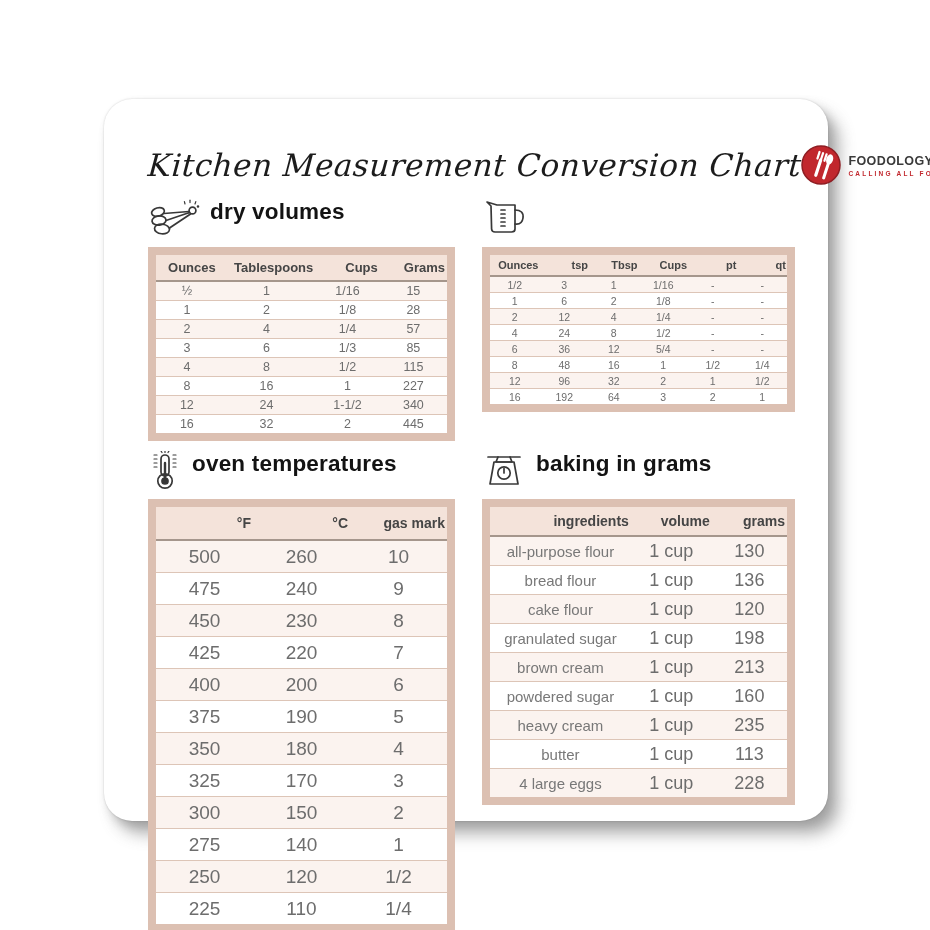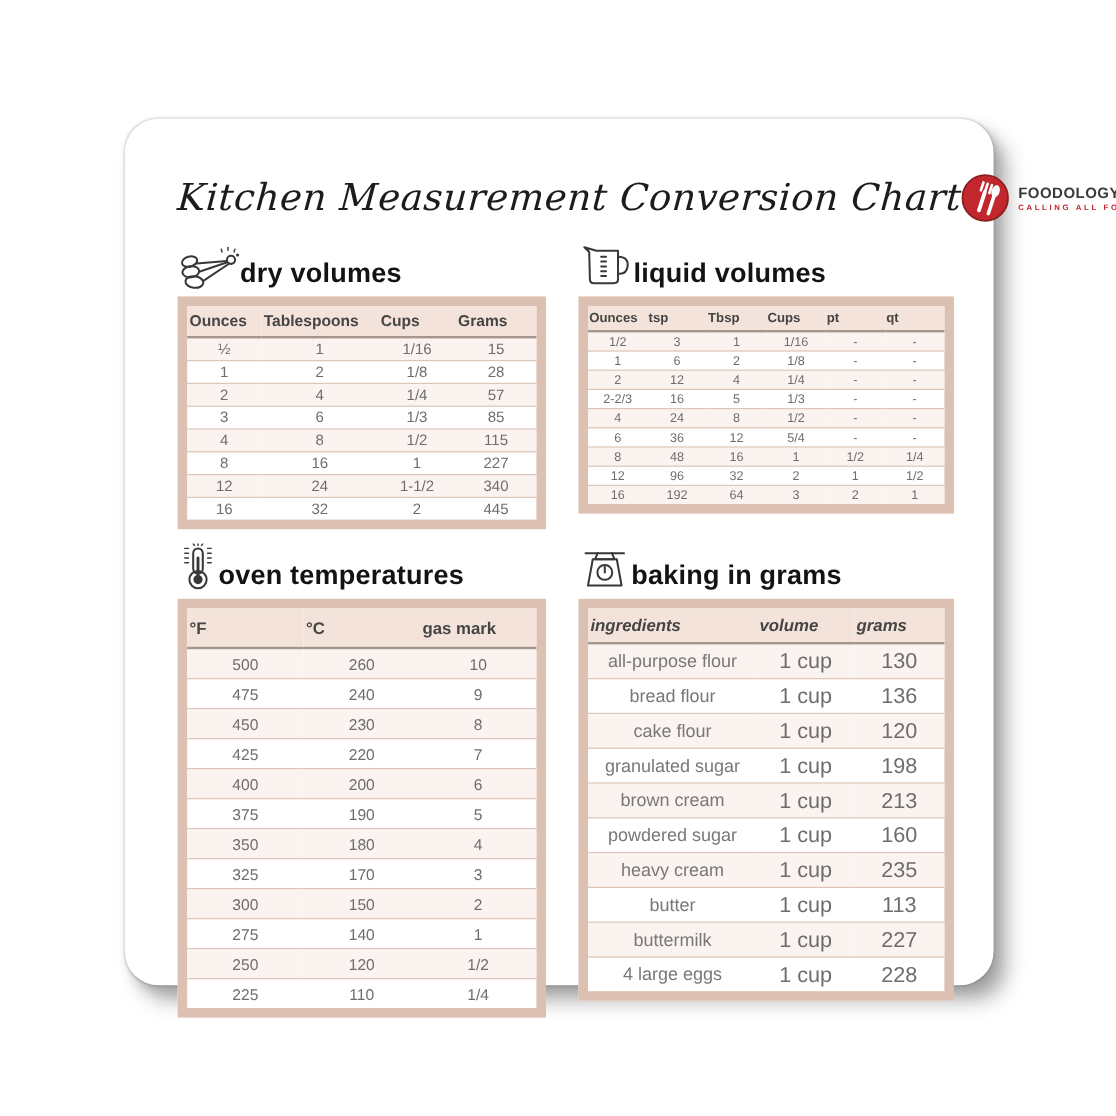--- a/index.html
+++ b/index.html
@@ -24,42 +24,42 @@
   .logo { display:flex; align-items:center; gap:7px; flex:0 0 auto; }
   .logo-mark { width:40px; height:40px; }
   .logo-text { display:flex; flex-direction:column; }
   .logo-name { font-size:12.5px; font-weight:800; color:#3a3a3a; letter-spacing:.4px; }
   .logo-tagline { font-size:6.5px; font-weight:700; letter-spacing:2.2px; margin-top:2px; }
   
   .grid {
     display:grid; grid-template-columns:307px 313px; column-gap:27px;
     align-items:start;
   }
-  .section-heading { display:flex; align-items:flex-end; height:42px; margin:2px 0 6px 0; }
+  .section-heading { display:flex; align-items:flex-start; gap:10px; height:42px; margin:2px 0 6px 0; }
   .section-heading.lower { margin-top:10px; }
   .icon-box { display:flex; align-items:center; justify-content:center; }
   .section-title { font-size:22.5px; font-weight:800; color:#131313; letter-spacing:.2px; }
   
   .table-wrap { border:8px solid #dcc0b2; background:#fff; width:100%; box-sizing:border-box; }
   table { width:100%; border-collapse:collapse; table-layout:fixed; }
-  th { background:#f4e3da; color:#454545; font-weight:700; text-align:left; }
+  th { background:#f4e3da; color:#454545; font-weight:700; text-align:right; }
   thead tr { border-bottom:2px solid #a5968c; }
   tbody tr { border-bottom:1px solid #ddc5b7; }
   tbody tr:last-child { border-bottom:none; }
   tbody tr:nth-child(odd) { background:#fbf3ef; }
   td { color:#6d6d6d; text-align:center; font-weight:500; }
   .t-dry th    { font-size:13px;   padding:5px 2px; }
   .t-dry td    { font-size:12.5px; padding:2px 2px; }
   .t-dry th:nth-child(1){width:21%} .t-dry th:nth-child(2){width:34%}
   .t-dry th:nth-child(3){width:22%} .t-dry th:nth-child(4){width:23%}
   .t-liquid th { font-size:11px;   padding:4px 1px; }
   .t-liquid td { font-size:10.5px; padding:1.5px 1px; }
   .t-oven th   { font-size:14px;   padding:8px 2px; }
-  .t-oven td   { font-size:13px; padding:4.5px 2px;margin-top:36px; }
-  .t-baking th { font-size:14px;   padding:6px 2px;font-style:italic; }
+  .t-oven td   { font-size:19px; padding:4.5px 2px;margin-top:36px; }
+  .t-baking th { font-size:14px;   padding:6px 2px; }
   .t-baking td { font-size:18px; padding:3.5px 2px; }
   .t-baking td:first-child { font-size:15px; color:#787878; }
   .t-baking th:nth-child(1){width:48%} .t-baking th:nth-child(2){width:27%}
   .t-baking th:nth-child(3){width:25%}
   svg .ln { fill:none; stroke:#383838; stroke-width:1.7; stroke-linecap:round; stroke-linejoin:round; }
   svg .thin { stroke-width:1.2; }
 </style>
 </head>
 <body>
 
@@ -121,21 +121,20 @@
             <path d="M9 7 L5 3 L15 6 L33 6 L33 30 Q33 33 29.5 33 L13 33 Q9.8 33 9.6 30 Z"></path>
             <path d="M33 11 Q42 11 41 19 Q40 26 33 25"></path>
             <line x1="19" y1="11" x2="23" y2="11"></line>
             <line x1="19" y1="15" x2="23" y2="15"></line>
             <line x1="19" y1="19" x2="23" y2="19"></line>
             <line x1="19" y1="23" x2="23" y2="23"></line>
             <line x1="19" y1="27" x2="23" y2="27"></line>
           </g>
         </svg>
       </span>
-      <span class="section-title">liquid volumes</span>
     </div>
 
     <div class="table-wrap">
       <table class="t-dry">
           <thead>
             <tr>
               <th>Ounces</th>
               <th>Tablespoons</th>
               <th>Cups</th>
               <th>Grams</th>
@@ -221,28 +220,20 @@
               <td>2</td>
               <td>1/8</td>
               <td>-</td>
               <td>-</td>
             </tr>
             <tr>
               <td>2</td>
               <td>12</td>
               <td>4</td>
               <td>1/4</td>
-              <td>-</td>
-              <td>-</td>
-            </tr>
-            <tr>
-              <td>2-2/3</td>
-              <td>16</td>
-              <td>5</td>
-              <td>1/3</td>
               <td>-</td>
               <td>-</td>
             </tr>
             <tr>
               <td>4</td>
               <td>24</td>
               <td>8</td>
               <td>1/2</td>
               <td>-</td>
               <td>-</td>
@@ -443,25 +434,20 @@
               <td>heavy cream</td>
               <td>1 cup</td>
               <td>235</td>
             </tr>
             <tr>
               <td>butter</td>
               <td>1 cup</td>
               <td>113</td>
             </tr>
             <tr>
-              <td>buttermilk</td>
-              <td>1 cup</td>
-              <td>227</td>
-            </tr>
-            <tr>
               <td>4 large eggs</td>
               <td>1 cup</td>
               <td>228</td>
             </tr>
           </tbody>
         </table>
     </div>
 
   </div>
 </div>

